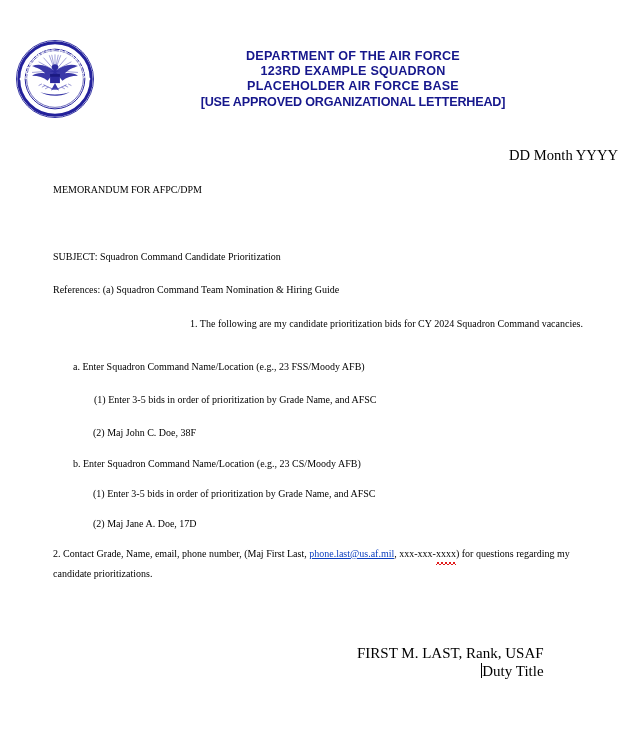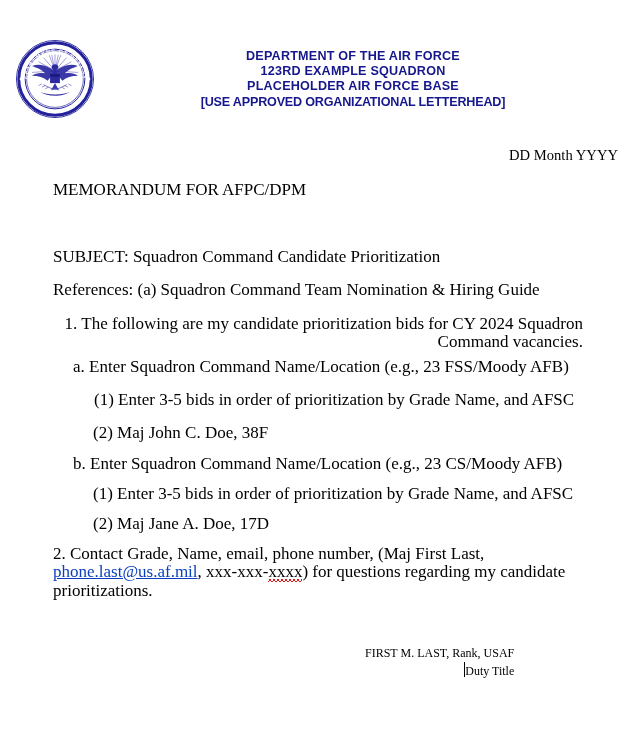--- a/index.html
+++ b/index.html
@@ -64,21 +64,21 @@
     left: 53px;
     top: 147px;
     width: 565px;
     text-align: right;
     font-size: 14.6px;
   }
 
   p.para {
     position: absolute;
     margin: 0;
-    font-size: 17px;
+    font-size: 10px;
     line-height: 17.5px;
     white-space: normal;
     font-family: Liberation Serif, serif;
   }
 
   .p-memo      { left: 53px; top: 181px; }
   .p-from      { left: 53px; top: 215px; }
   .p-subject   { left: 53px; top: 248px; }
   .p-refs      { left: 53px; top: 281px; }
   .p-item1     { left: 53px; top: 315px; width: 530px; text-align: right; }
@@ -104,23 +104,23 @@
     background-size: 4px 3px;
     background-image:
       linear-gradient(45deg, transparent 45%, #e01b1b 45%, #e01b1b 60%, transparent 60%),
       linear-gradient(-45deg, transparent 45%, #e01b1b 45%, #e01b1b 60%, transparent 60%);
     padding-bottom: 2px;
   }
 
   
   .signature {
     position: absolute;
-    left: 365px;
+    left: 357px;
     top: 644px;
-    font-size: 12px;
+    font-size: 15px;
     line-height: 18px;
   }
   .sig-line { white-space: nowrap; }
   .sig-line-2 { position: relative; text-align: right; }
   .caret {
     display: inline-block;
     width: 1px;
     height: 15px;
     background: #000;
     vertical-align: -2px;

